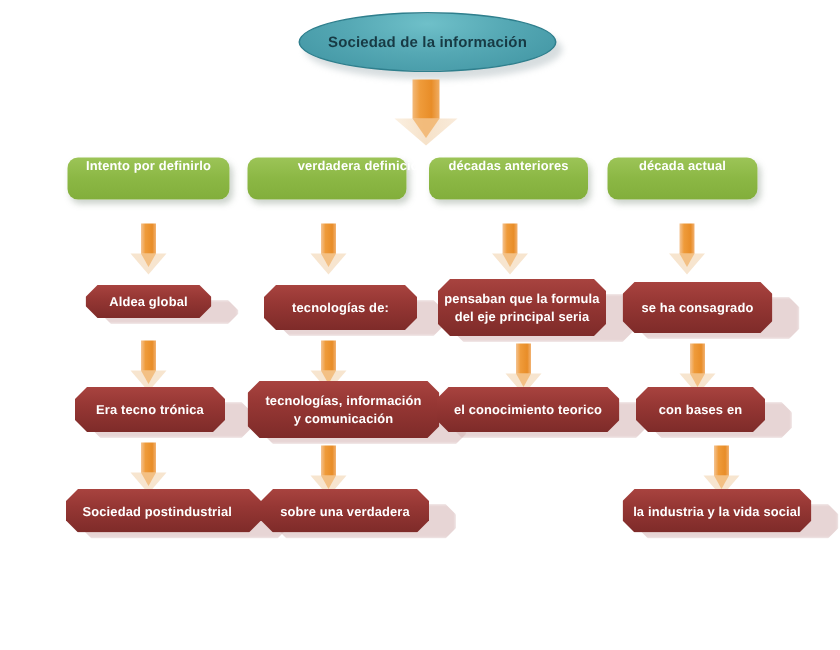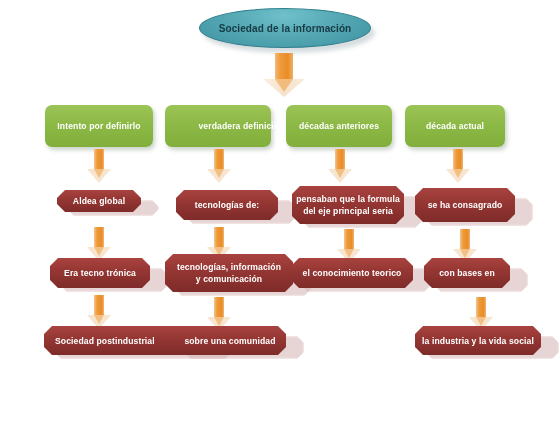--- a/index.html
+++ b/index.html
@@ -76,26 +76,25 @@
   
   .small-arrow {
     position: absolute;
     width: 26px;
     height: 36px;
   }
 
   
   .gbox {
     position: absolute;
-    height: 42px;
+    height: 28px;
     border-radius: 7px;
     background: linear-gradient(180deg, #9cc457 0%, #8cb845 48%, #82ae3b 100%);
     box-shadow: 2px 3px 4px rgba(120,140,120,0.38);
     display: flex;
-    align-items: center;
     justify-content: center;
     box-sizing: border-box;
   }
   .gbox-label {
     font-size: 8.6px;
     font-weight: bold;
     color: #ffffff;
     white-space: nowrap;
     letter-spacing: .1px;
   }
@@ -332,31 +331,31 @@
     </svg>
   </div>
   <div class="small-arrow" style="left:468px; top:296px;">
     <svg width="26" height="36" viewBox="0 0 26 36" xmlns="http://www.w3.org/2000/svg">
       <rect x="8" y="1" width="10" height="21" fill="url(#sA1)"></rect>
       <polygon points="1,21 25,21 13,35" fill="#f7e5cf"></polygon>
       <polygon points="8,21 18,21 13,30" fill="#ef9b3a" opacity="0.5"></polygon>
     </svg>
   </div>
 
-  <div class="rbox-wrap" style="left:44px; top:326px; width:130px; height:29px;padding-left:40px;">
+  <div class="rbox-wrap" style="left:44px; top:326px; width:130px; height:29px;">
     <div class="rbox-shadow"></div>
     <div class="rbox">
       <span class="rbox-label clip">Sociedad postindustrial</span>
     </div>
   </div>
 
   <div class="rbox-wrap" style="left:174px; top:326px; width:112px; height:29px;">
     <div class="rbox-shadow"></div>
     <div class="rbox">
-      <span class="rbox-label">sobre una comunidad</span>
+      <span class="rbox-label">sobre una verdadera</span>
     </div>
   </div>
 
   <div class="rbox-wrap" style="left:415px; top:326px; width:126px; height:29px;">
     <div class="rbox-shadow"></div>
     <div class="rbox">
       <span class="rbox-label">la industria y la vida social</span>
     </div>
   </div>
 

